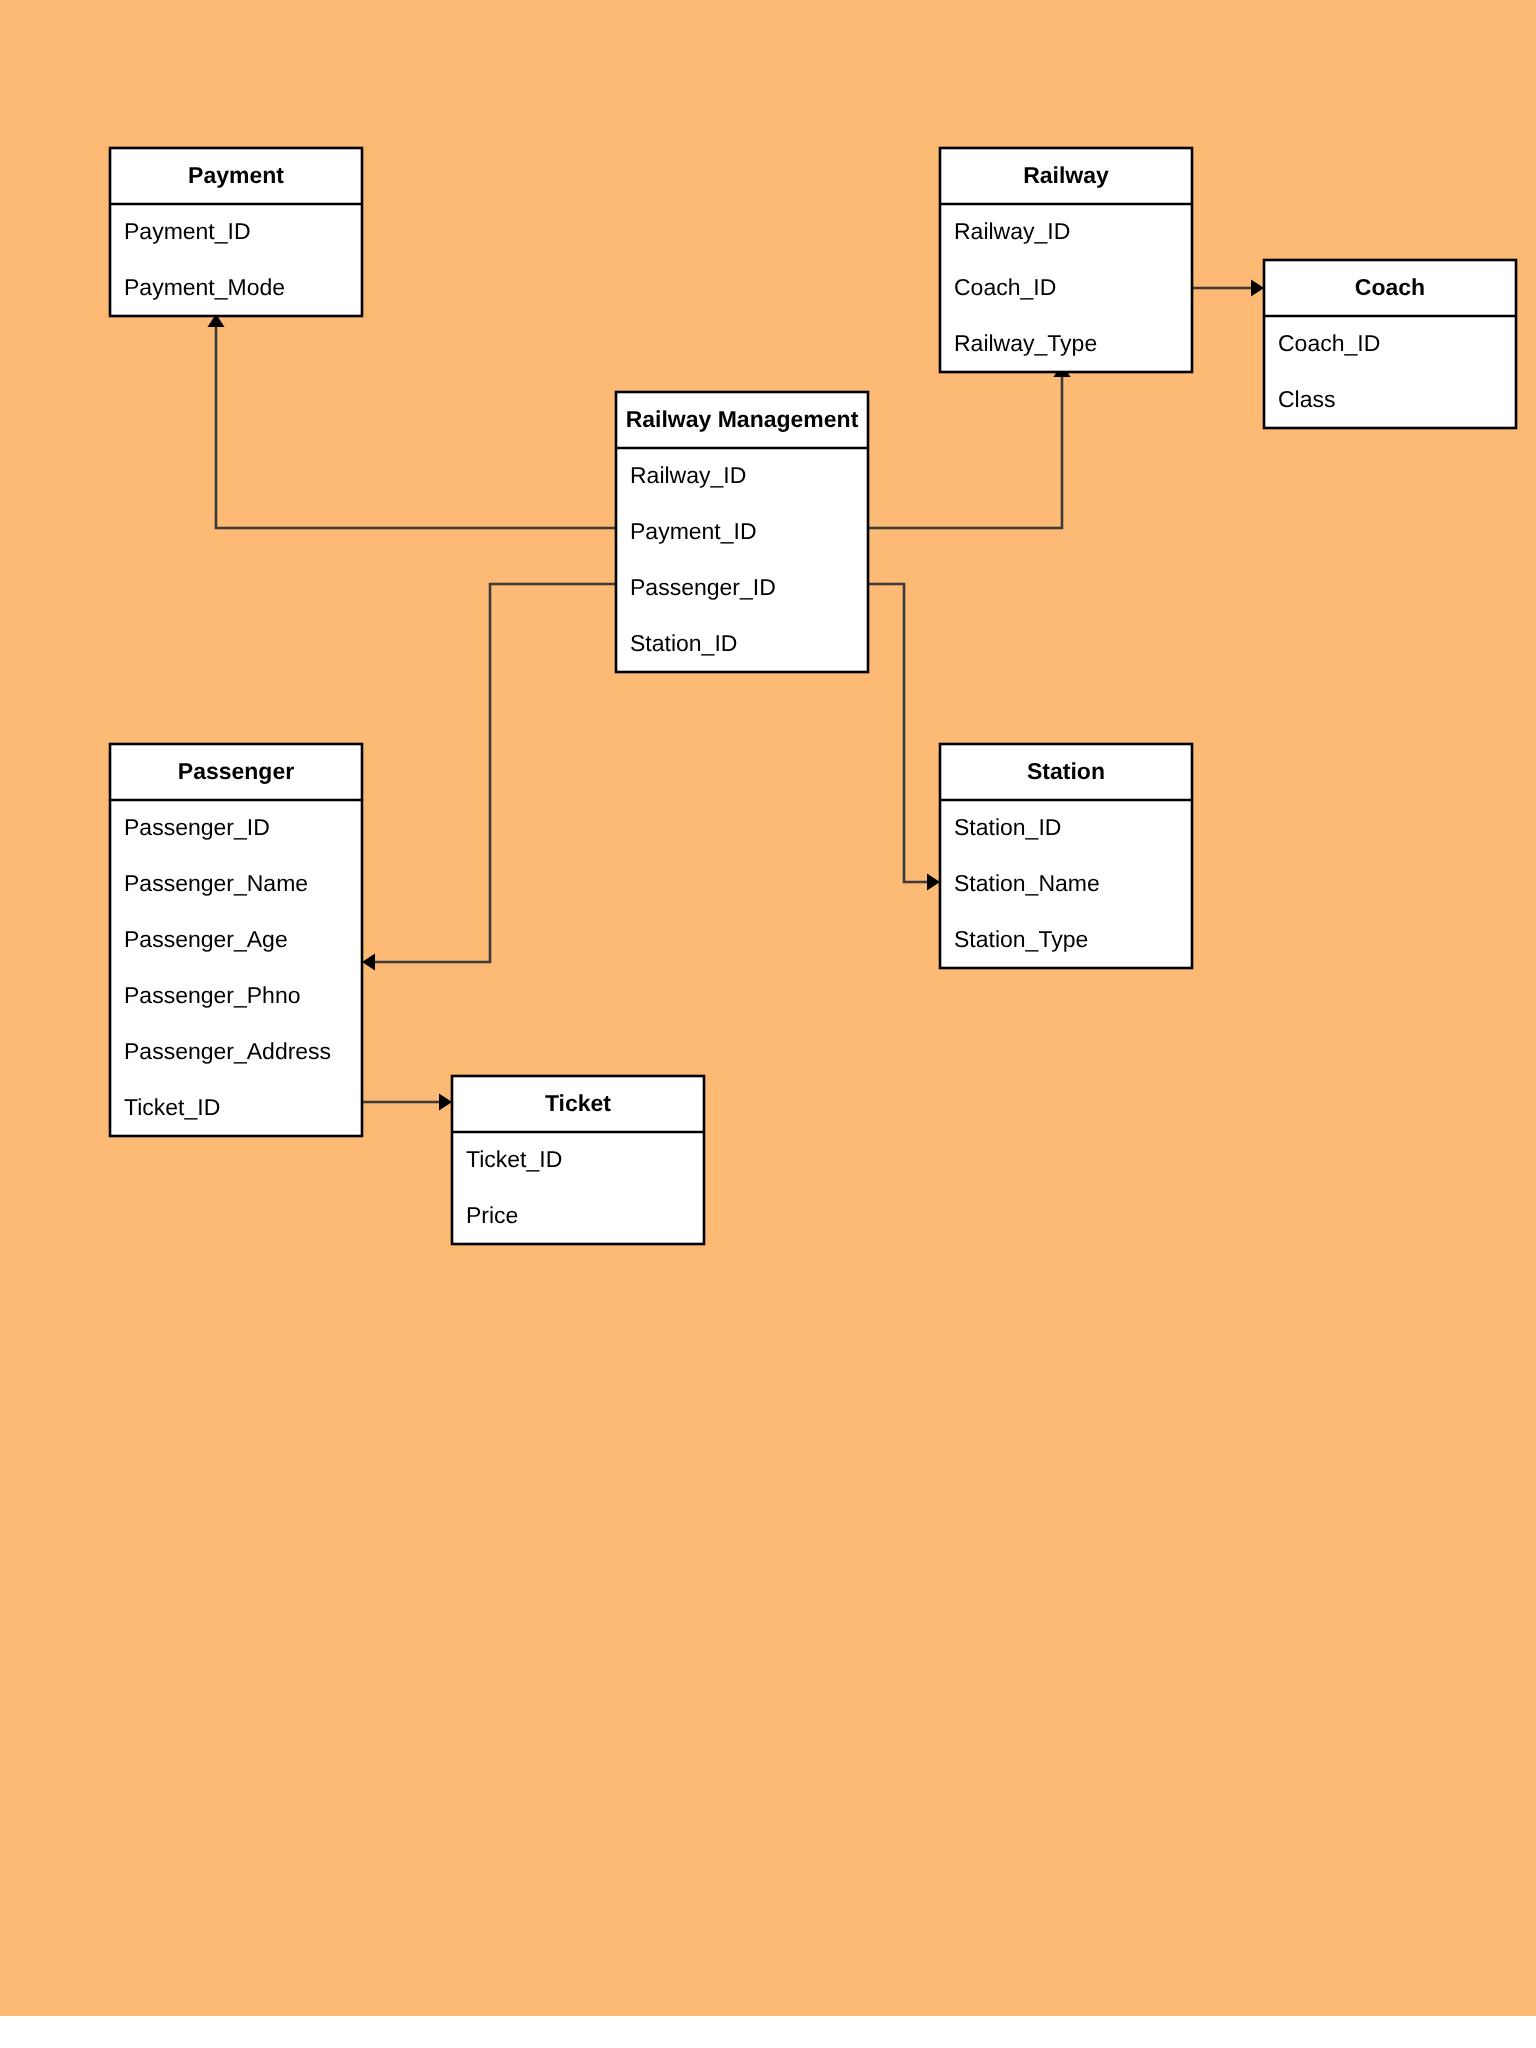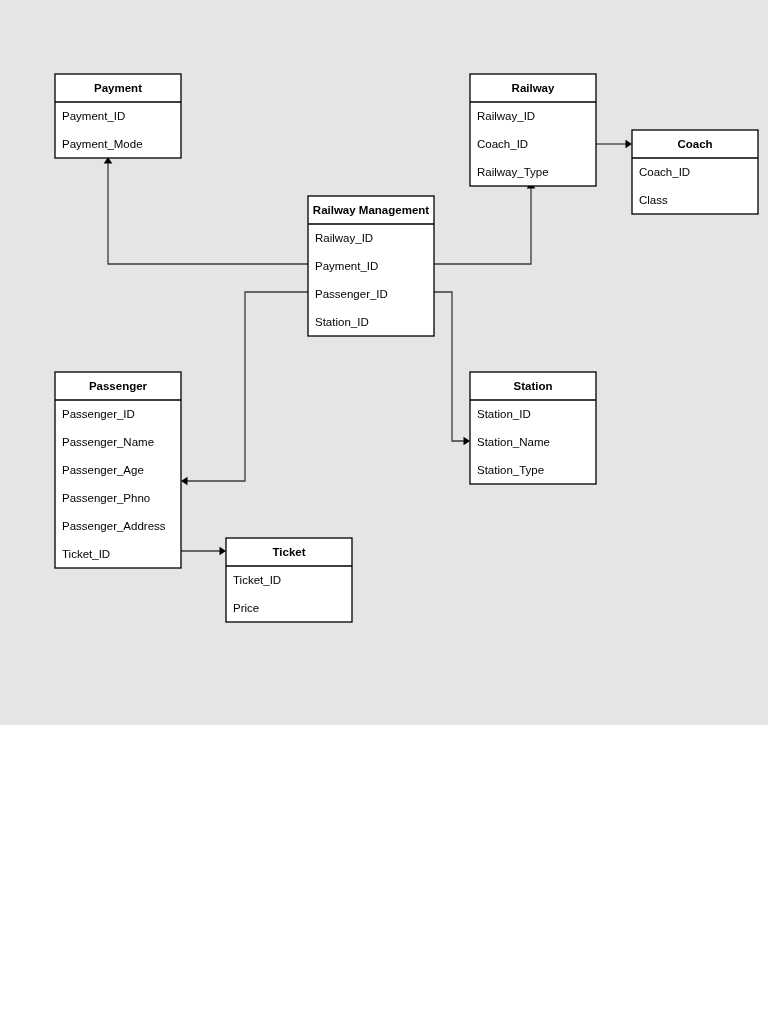--- a/index.html
+++ b/index.html
@@ -10,22 +10,22 @@
   }
   body {
     width: 768px;
     height: 1024px;
     overflow: hidden;
     font-family: "Liberation Sans", sans-serif;
   }
   #diagram-canvas {
     position: relative;
     width: 768px;
-    height: 725px;
-    background: #e5e5e5;
+    height: 1008px;
+    background: #fdba74;
   }
   svg.er-svg {
     position: absolute;
     top: 0;
     left: 0;
     width: 768px;
     height: 1024px;
     display: block;
   }
   .entity-box {

